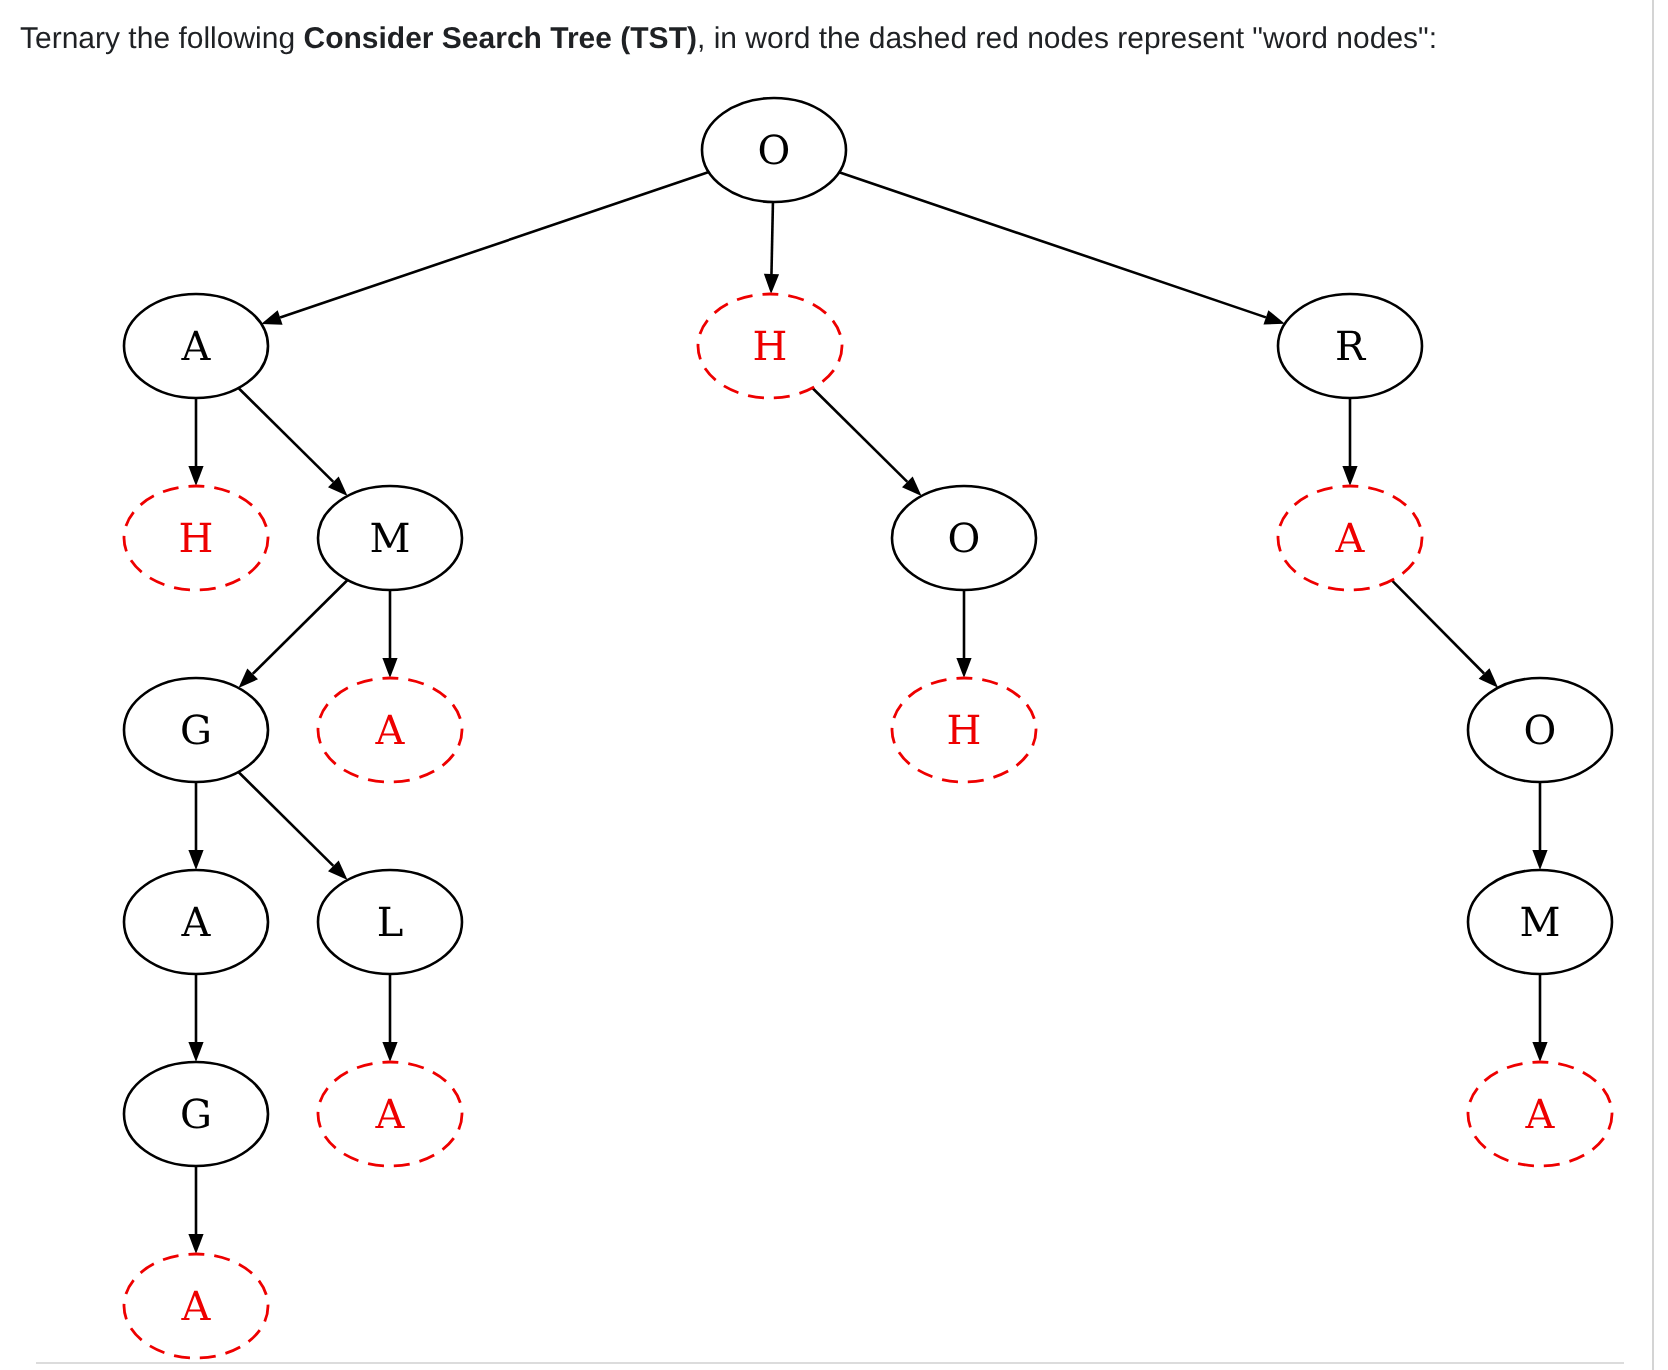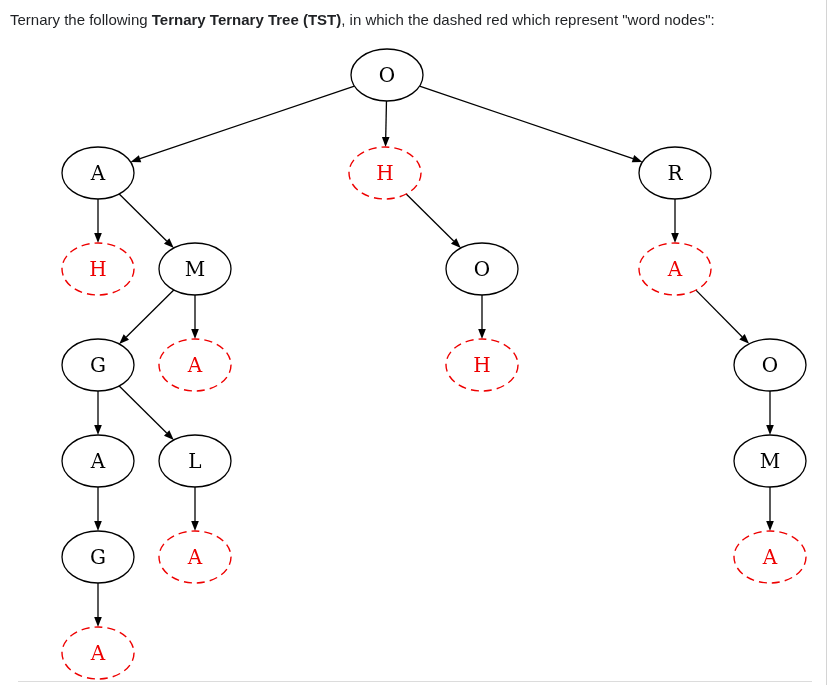--- a/index.html
+++ b/index.html
@@ -36,21 +36,21 @@
     width:1px; height:685px;
     background:#d4d4d4;
   }
 </style>
 </head>
 <body>
 
 <div class="canvas">
 
   <div class="question">
-    <span>Ternary the following </span><b>Ternary Ternary Tree (TST)</b><span>, in which the dashed red which represent "word nodes":</span>
+    <span>Ternary the following </span><b>Consider Search Tree (TST)</b><span>, in word the dashed red nodes represent "word nodes":</span>
   </div>
 
   <svg id="tree-svg" width="834" height="685" viewBox="0 0 834 685">
       <line x1="354.413172378004" y1="86.05020452233774" x2="140.05714862319613" y2="158.73840634922763" stroke="#000000" stroke-width="1.3"></line>
       <polygon points="130.586827621996,161.94979547766226 138.83682075439097,155.13968436877158 141.27747649200128,162.33712832968368" fill="#000000"></polygon>
       <line x1="386.4694453821075" y1="100.99717627673198" x2="385.7345937645177" y2="137.00490553863355" stroke="#000000" stroke-width="1.3"></line>
       <polygon points="385.5305546178925,147.00282372326802 381.9353848543566,136.927370662916 389.5338026746788,137.0824404143511" fill="#000000"></polygon>
       <line x1="419.56637317191183" y1="86.08161309322" x2="632.9667011241552" y2="158.69700246585833" stroke="#000000" stroke-width="1.3"></line>
       <polygon points="642.4336268280882,161.91838690678 631.742575036605,162.2944342333529 634.1908272117054,155.09957069836378" fill="#000000"></polygon>
       <line x1="98" y1="199" x2="98" y2="233" stroke="#000000" stroke-width="1.3"></line>

